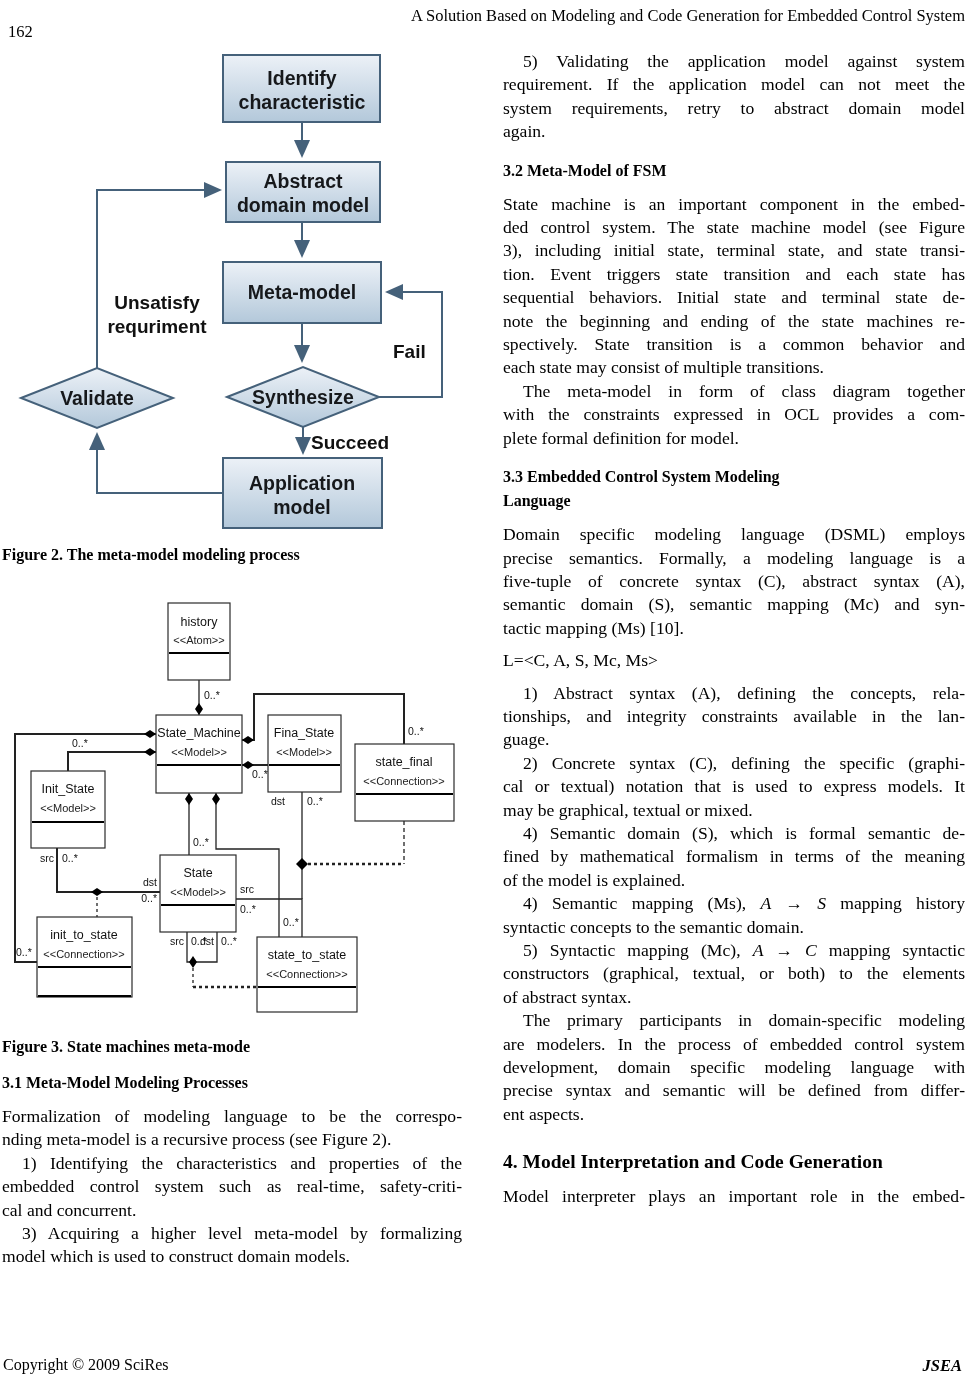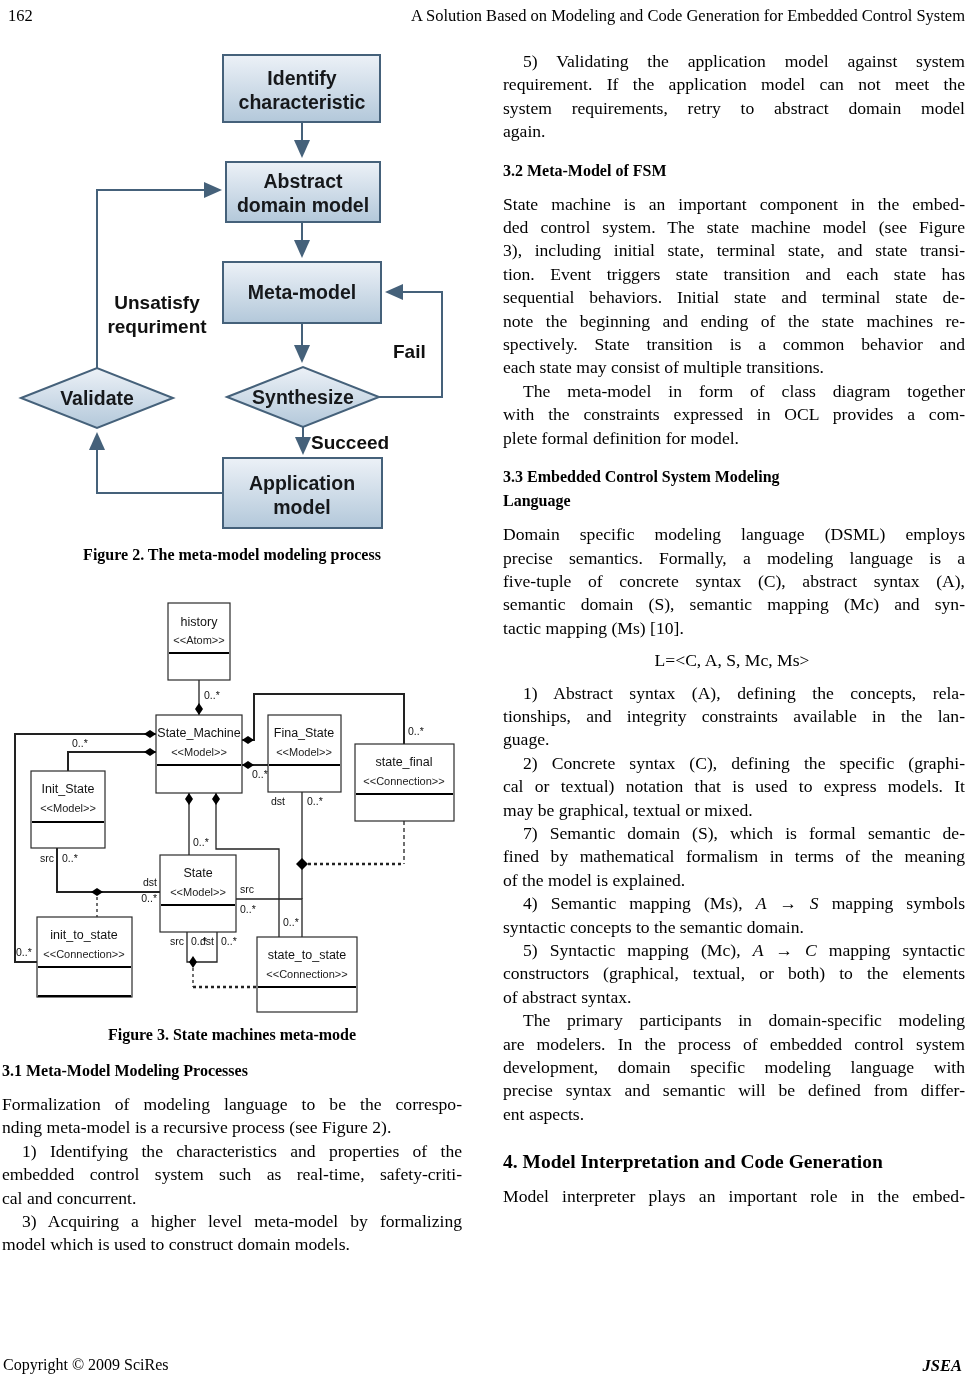--- a/index.html
+++ b/index.html
@@ -1,38 +1,38 @@
 <!DOCTYPE html>
 <html><head>
 <meta charset="utf-8">
 <style>
   html,body{margin:0;padding:0;}
   body{
     width:965px;height:1386px;position:relative;background:#ffffff;
     font-family:"Liberation Serif",serif;color:#000;overflow:hidden;
   }
   .hdr{position:absolute;top:6px;left:0;width:965px;height:24px;font-size:16.5px;}
-  .hdr .pageno{position:absolute;left:8px;top:0;}
+  .hdr .pageno{position:absolute;left:8px;top:16px;}
   .hdr .title{position:absolute;left:0;right:0;text-align:right;top:0;}
   .col{position:absolute;}
   .col-left{left:2px;top:45px;width:460px;}
   .col-right{left:503px;top:50px;width:462px;}
   .tline{text-align:justify;text-align-last:justify;-moz-text-align-last:justify;line-height:23.4px;font-size:17.6px;}
   .para{margin:0;}
   .para .tline:last-child{text-align-last:auto;-moz-text-align-last:auto;}
   .para.flush .tline:last-child{text-align-last:justify;-moz-text-align-last:justify;}
   .para.indent .tline:first-child{text-indent:20px;}
   .it{font-style:italic;}
   .sec-heading{font-weight:bold;font-size:16px;line-height:24px;margin:15px 0 10px 0;}
   .sec-heading.large{font-size:19.5px;margin:24px 0 11px 0;}
   .sec-heading .hang{}
-  .equation{text-align:center;font-size:17.6px;line-height:23.4px;margin:9px 4px 9px 0;}
-  .figcap{font-weight:bold;font-size:16px;text-align:center;line-height:19px;}
+  .equation{font-size:17.6px;line-height:23.4px;margin:9px 4px 9px 0;}
+  .figcap{font-weight:bold;font-size:16px;line-height:19px;}
   .figcap2{margin:2px 0 30px 0;}
-  .figcap3{margin:6px 0 0 0;}
+  .figcap3{margin:18px 0 0 0;}
   .h31{}
   .ftr{position:absolute;top:1356px;left:0;width:965px;font-size:16px;}
   .ftr .copy{position:absolute;left:3px;top:0;}
   .ftr .jrnl{position:absolute;right:3px;top:0;font-weight:bold;font-style:italic;font-size:16.5px;}
   
   .f2label{font-family:"Liberation Sans",sans-serif;font-weight:bold;font-size:19.5px;fill:#16181b;text-anchor:middle;}
   .f2small{font-family:"Liberation Sans",sans-serif;font-weight:bold;font-size:19px;fill:#111;}
   
   .f3name{font-family:"Liberation Sans",sans-serif;font-size:12.5px;fill:#111;text-anchor:middle;}
   .f3st{font-family:"Liberation Sans",sans-serif;font-size:11px;fill:#222;text-anchor:middle;}
@@ -251,26 +251,26 @@
         <div class="tline">1) Abstract syntax (A), defining the concepts, rela-</div>
         <div class="tline">tionships, and integrity constraints available in the lan-</div>
         <div class="tline">guage.</div>
       </div>
       <div class="para indent">
         <div class="tline">2) Concrete syntax (C), defining the specific (graphi-</div>
         <div class="tline">cal or textual) notation that is used to express models. It</div>
         <div class="tline">may be graphical, textual or mixed.</div>
       </div>
       <div class="para indent">
-        <div class="tline">7) Semantic domain (S), which is formal semantic de-</div>
+        <div class="tline">4) Semantic domain (S), which is formal semantic de-</div>
         <div class="tline">fined by mathematical formalism in terms of the meaning</div>
         <div class="tline">of the model is explained.</div>
       </div>
       <div class="para indent">
-        <div class="tline"><span>4) Semantic mapping (Ms),  </span><span class="it">A</span><span class="it"> → </span><span class="it">S</span><span>  mapping symbols</span></div>
+        <div class="tline"><span>4) Semantic mapping (Ms),  </span><span class="it">A</span><span class="it"> → </span><span class="it">S</span><span>  mapping history</span></div>
         <div class="tline">syntactic concepts to the semantic domain.</div>
       </div>
       <div class="para indent">
         <div class="tline"><span>5) Syntactic mapping (Mc),  </span><span class="it">A</span><span class="it"> → </span><span class="it">C</span><span> mapping syntactic</span></div>
         <div class="tline">constructors (graphical, textual, or both) to the elements</div>
         <div class="tline">of abstract syntax.</div>
       </div>
       <div class="para indent">
         <div class="tline">The primary participants in domain-specific modeling</div>
         <div class="tline">are modelers. In the process of embedded control system</div>

